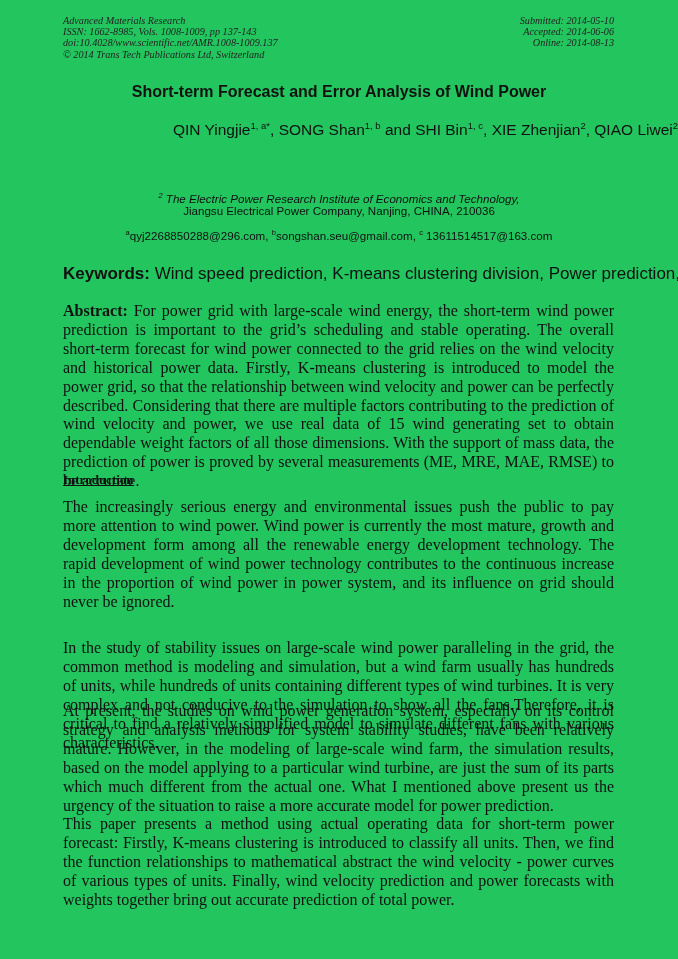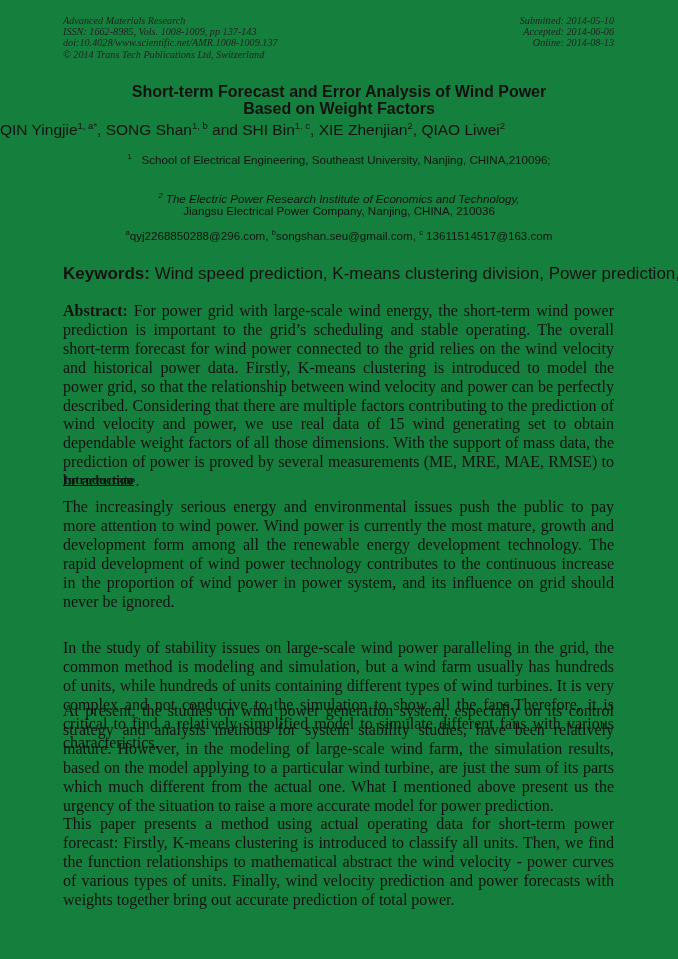--- a/index.html
+++ b/index.html
@@ -1,26 +1,26 @@
 <!DOCTYPE html>
 <html><head>
 <meta charset="utf-8">
 <style>
   html, body { margin: 0; padding: 0; background: #ffffff; }
   body { width: 678px; height: 959px; position: relative; overflow: hidden; color: #111; }
-  .page { position: absolute; left: 0; top: 0; width: 678px; height: 959px; background: #15803d; }
+  .page { position: absolute; left: 0; top: 0; width: 678px; height: 959px; background: #22c55e; }
 
   .hdr-left { position: absolute; left: 63px; top: 15px; font-family: "Liberation Serif", serif; font-style: italic; font-size: 10.2px; line-height: 11.2px; color: #222; }
   .hdr-right { position: absolute; right: 64px; top: 15px; text-align: right; font-family: "Liberation Serif", serif; font-style: italic; font-size: 10.2px; line-height: 11.2px; color: #222; }
   .hdr-line { display: block; white-space: nowrap; }
 
   .title { position: absolute; left: 0; width: 678px; top: 83px; text-align: center; font-family: "Liberation Sans", sans-serif; font-weight: bold; font-size: 16px; line-height: 17px; color: #111; }
   .title span { display: block; }
 
-  .authors { position: absolute; left: 0; width: 678px; top: 121px; text-align: left; font-family: "Liberation Sans", sans-serif; font-size: 15.5px; line-height: 18px; color: #111; white-space: nowrap; }
+  .authors { position: absolute; left: 0; width: 678px; top: 121px; text-align: right; font-family: "Liberation Sans", sans-serif; font-size: 15.5px; line-height: 18px; color: #111; white-space: nowrap; }
   .authors sup { font-size: 9.5px; vertical-align: 6px; line-height: 0; }
 
   .affil { position: absolute; left: 0; width: 678px; text-align: center; font-family: "Liberation Sans", sans-serif; font-size: 11.6px; line-height: 14px; color: #111; white-space: nowrap; }
   .affil sup { font-size: 7.5px; vertical-align: 5px; line-height: 0; }
   .aff1 { top: 153px; }
   .aff2 { top: 192px; font-style: italic; }
   .aff3 { top: 204px; }
   .aff4 { top: 229px; }
   .aff1 .lead-sup { margin-right: 10px; }
 
@@ -49,26 +49,24 @@
   </div>
 
   <div class="hdr-right">
     <span class="hdr-line">Submitted: 2014-05-10</span>
     <span class="hdr-line">Accepted: 2014-06-06</span>
     <span class="hdr-line">Online: 2014-08-13</span>
   </div>
 
   <div class="title">
     <span>Short-term Forecast and Error Analysis of Wind Power</span>
-    <span>Based on Weight Factors</span>
   </div>
 
   <div class="authors"><span>QIN Yingjie</span><sup>1, a*</sup><span>, </span><span>SONG Shan</span><sup>1, b</sup><span> and </span><span>SHI Bin</span><sup>1, c</sup><span>, </span><span>XIE Zhenjian</span><sup>2</sup><span>, </span><span>QIAO Liwei</span><sup>2</sup></div>
 
-  <div class="affil aff1"><sup class="lead-sup">1</sup><span>School of Electrical Engineering, Southeast University, Nanjing, CHINA,210096;</span></div>
 
   <div class="affil aff2"><sup>2</sup><span> The Electric Power Research Institute of Economics and Technology,</span></div>
 
   <div class="affil aff3"><span>Jiangsu Electrical Power Company, Nanjing, CHINA, 210036</span></div>
 
   <div class="affil aff4"><sup>a</sup><span>qyj2268850288@296.com, </span><sup>b</sup><span>songshan.seu@gmail.com, </span><sup>c</sup><span> 13611514517@163.com</span></div>
 
   <div class="keywords"><b>Keywords:</b><span> Wind speed prediction, K-means clustering division, Power prediction, weight factor</span></div>
 
   <div class="para abstract"><b>Abstract:</b><span> For power grid with large-scale wind energy, the short-term wind power prediction is important to the grid’s scheduling and stable operating. The overall short-term forecast for wind power connected to the grid relies on the wind velocity and historical power data. Firstly, K-means clustering is introduced to model the power grid, so that the relationship between wind velocity and power can be perfectly described. Considering that there are multiple factors contributing to the prediction of wind velocity and power, we use real data of 15 wind generating set to obtain dependable weight factors of all those dimensions. With the support of mass data, the prediction of power is proved by several measurements (ME, MRE, MAE, RMSE) to be accurate.</span></div>

